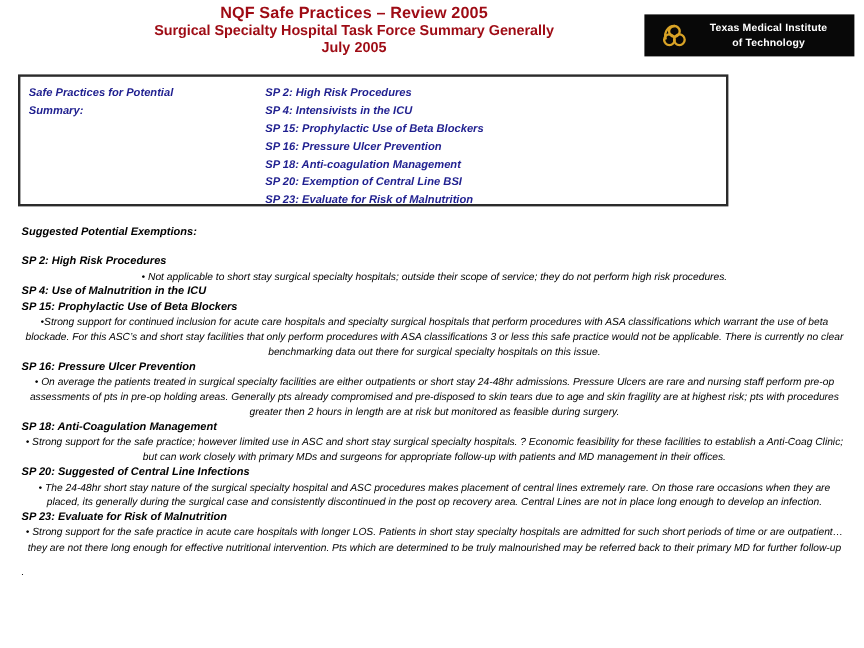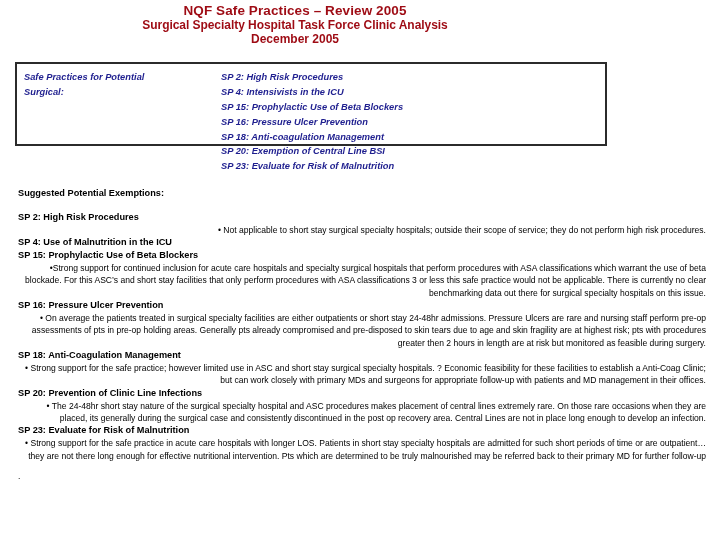--- a/index.html
+++ b/index.html
@@ -68,21 +68,21 @@
     padding-right: 10px;
     letter-spacing: 0.15px;
   }
 
   
   .summary-box {
     position: absolute;
     left: 15px;
     top: 62px;
     width: 592px;
-    height: 84px;
+    height: 110px;
     border: 2px solid #2b2b2b;
     box-sizing: border-box;
     background: #ffffff;
   }
   .summary-inner {
     display: flex;
     padding: 6px 0 0 7px;
   }
   .summary-label {
     width: 186px;
@@ -103,65 +103,82 @@
     padding-left: 11px;
   }
   .summary-list div { white-space: nowrap; }
 
   
   .body-area {
     position: absolute;
     left: 18px;
     top: 187px;
     width: 688px;
+    font-style: italic;
   }
   .body-heading {
     font-size: 9.2px;
     font-weight: bold;
     line-height: 1.38;
   }
   .spacer-line { height: 11px; }
   .sp-title {
     font-size: 9.2px;
     font-weight: bold;
     line-height: 1.42;
     margin-top: 0;
   }
   .sp-text {
     font-size: 8.55px;
     font-weight: normal;
     line-height: 1.44;
-    text-align: right;
+    text-align: center;
   }
   .trailing-dot {
     font-size: 8.5px;
     line-height: 1.4;
     margin-top: 9px;
   }
 </style>
 </head>
 <body>
 
 <div class="header">
 
   <div class="title-block">
     <div class="title-line1">NQF Safe Practices – Review 2005</div>
-    <div class="title-line2">Surgical Specialty Hospital Task Force Clinic Analysis</div>
-    <div class="title-line3">December 2005</div>
-  </div>
-
+    <div class="title-line2">Surgical Specialty Hospital Task Force Summary Generally</div>
+    <div class="title-line3">July 2005</div>
+  </div>
+
+  <div class="logo-box">
+    <div class="logo-mark">
+      <svg width="26" height="26" viewBox="0 0 100 100" aria-hidden="true">
+        <g fill="none" stroke="#d9a326" stroke-width="7.5" stroke-linecap="round">
+          <circle cx="50" cy="35" r="17"></circle>
+          <circle cx="34" cy="62" r="17"></circle>
+          <circle cx="66" cy="62" r="17"></circle>
+          <path d="M50 18 C 30 18, 16 38, 22 58"></path>
+        </g>
+      </svg>
+    </div>
+    <div class="logo-text">
+      <div>Texas Medical Institute</div>
+      <div>of Technology</div>
+    </div>
+  </div>
 
 </div>
 
 <div class="summary-box">
   <div class="summary-inner">
 
     <div class="summary-label">
       <div>Safe Practices for Potential</div>
-      <div>Surgical:</div>
+      <div>Summary:</div>
     </div>
 
     <div class="summary-list">
       <div>SP 2: High Risk Procedures</div>
       <div>SP 4: Intensivists in the ICU</div>
       <div>SP 15: Prophylactic Use of Beta Blockers</div>
       <div>SP 16: Pressure Ulcer Prevention</div>
       <div>SP 18: Anti-coagulation Management</div>
       <div>SP 20: Exemption of Central Line BSI</div>
       <div>SP 23: Evaluate for Risk of Malnutrition</div>
@@ -193,21 +210,21 @@
     <div class="sp-title">SP 16: Pressure Ulcer Prevention</div>
     <div class="sp-text">• On average the patients treated in surgical specialty facilities are either outpatients or short stay 24-48hr admissions. Pressure Ulcers are rare and nursing staff perform  pre-op assessments of pts in pre-op holding areas. Generally pts already compromised and pre-disposed to skin tears due to age and skin fragility are at highest risk; pts with procedures greater then 2 hours in length are at risk but monitored as feasible during surgery.</div>
   </div>
 
   <div>
     <div class="sp-title">SP 18: Anti-Coagulation Management</div>
     <div class="sp-text">• Strong support for the safe practice; however limited use in ASC and short stay surgical specialty hospitals. ? Economic feasibility for these facilities to establish a Anti-Coag Clinic; but can work closely with primary MDs and surgeons for appropriate follow-up with patients and MD management in their offices.</div>
   </div>
 
   <div>
-    <div class="sp-title">SP 20: Prevention of Clinic Line Infections</div>
+    <div class="sp-title">SP 20: Suggested of Central Line Infections</div>
     <div class="sp-text">• The 24-48hr short stay nature of the surgical specialty hospital and ASC procedures makes placement of central lines extremely rare. On those rare occasions when they are placed, its generally during the surgical case and consistently discontinued in the post op recovery area. Central Lines are not in place long enough to develop an infection.</div>
   </div>
 
   <div>
     <div class="sp-title">SP 23: Evaluate for Risk of Malnutrition</div>
     <div class="sp-text">• Strong support for the safe practice in acute care hospitals with longer LOS. Patients in short stay specialty hospitals are admitted for such short periods of time or are outpatient…they are not there long enough for effective nutritional intervention. Pts which are determined to be truly malnourished may be referred back to their primary MD for further follow-up</div>
   </div>
 
   <div class="trailing-dot">.</div>
 

